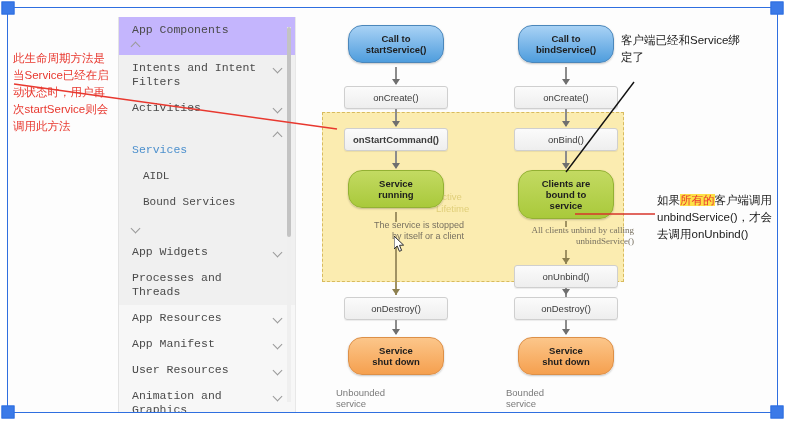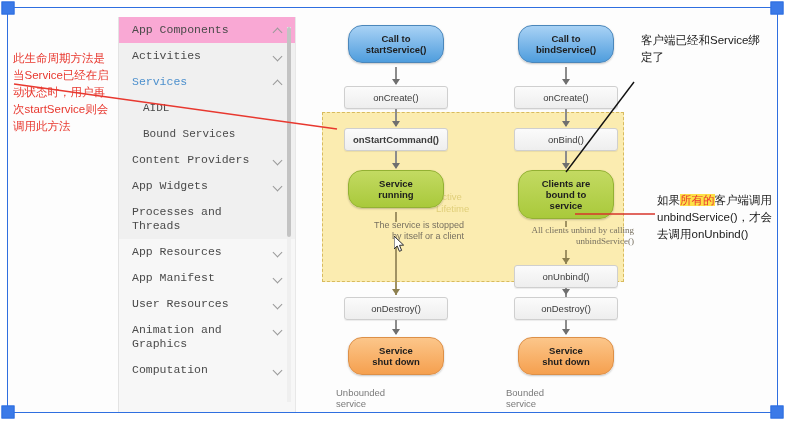--- a/index.html
+++ b/index.html
@@ -47,23 +47,23 @@
     color:#4a4a4a;
     overflow:hidden;
   }
   .nav-row{
     position:relative;
     display:flex;align-items:flex-start;justify-content:space-between;
     padding:6px 12px 6px 13px;
     line-height:14px;
     letter-spacing:0px;
   }
-  .nav-row.header{background:#f9a8d4;}
+  .nav-row.header{background:#c4b5fd;flex-direction:column;}
   .nav-row.shade{background:#f0f0f0;}
-  .nav-row.active .nav-label{color:#4d90cd;}
+  .nav-row.active .nav-label{color:#4d90cd;margin-top:16px;}
   .nav-row.sub{padding-left:24px;font-size:11px;}
   .nav-label{white-space:pre-wrap;max-width:130px;}
   .chev{
     width:9px;height:9px;flex:0 0 9px;margin-top:3px;
     position:relative;
   }
   .chev::before{
     content:"";position:absolute;left:0;top:1px;
     width:6px;height:6px;border-right:1.2px solid #9a9a9a;border-bottom:1.2px solid #9a9a9a;
     transform:rotate(45deg);
@@ -171,21 +171,21 @@
     position:absolute;
     font-family:"Liberation Sans", sans-serif;
     font-size:11.5px;
     line-height:17px;
   }
   #anno-left{
     left:13px;top:50px;width:100px;
     color:#e8382f;
   }
   #anno-top-right{
-    left:641px;top:32px;width:125px;
+    left:621px;top:32px;width:125px;
     color:#1a1a1a;
   }
   #anno-bottom-right{
     left:657px;top:192px;width:122px;
     color:#1a1a1a;
   }
   .hl{color:#e8382f;background:#fde047;}
 
   svg#anno-lines{
     position:absolute;left:0;top:0;width:787px;height:422px;
@@ -202,41 +202,44 @@
 
 <div id="page-canvas">
 
   <div id="doc-sidebar">
 
     <div class="nav-row header">
       <span class="nav-label">App Components</span>
       <span class="chev up"></span>
     </div>
 
+    <div class="nav-row shade">
+      <span class="nav-label">Intents and Intent Filters</span>
+      <span class="chev"></span>
+    </div>
 
     <div class="nav-row shade">
       <span class="nav-label">Activities</span>
       <span class="chev"></span>
     </div>
 
     <div class="nav-row shade active">
       <span class="nav-label">Services</span>
       <span class="chev up"></span>
     </div>
 
     <div class="nav-row shade sub">
       <span class="nav-label">AIDL</span>
     </div>
 
     <div class="nav-row shade sub">
       <span class="nav-label">Bound Services</span>
     </div>
 
     <div class="nav-row shade">
-      <span class="nav-label">Content Providers</span>
       <span class="chev"></span>
     </div>
 
     <div class="nav-row shade">
       <span class="nav-label">App Widgets</span>
       <span class="chev"></span>
     </div>
 
     <div class="nav-row shade">
       <span class="nav-label">Processes and Threads</span>

